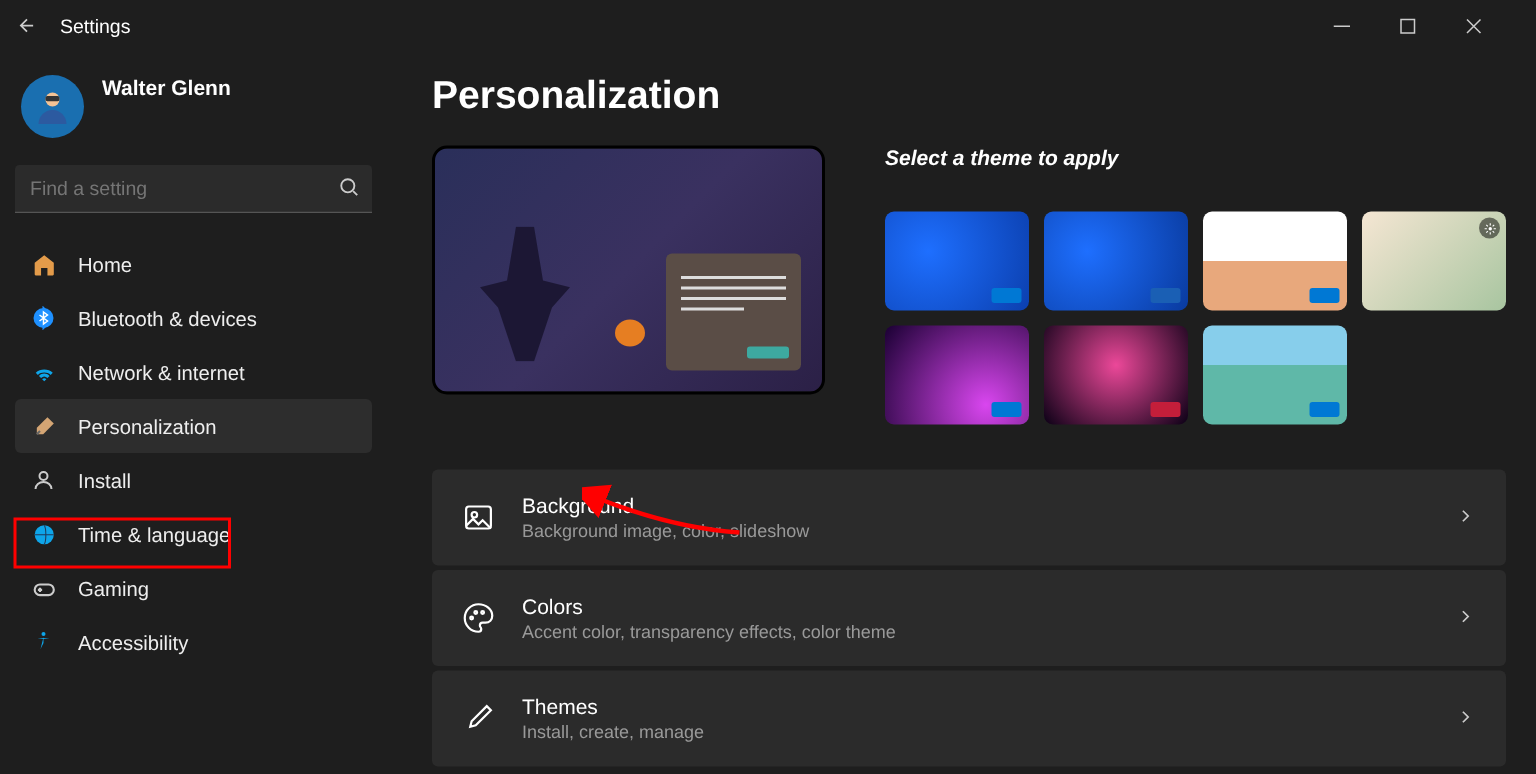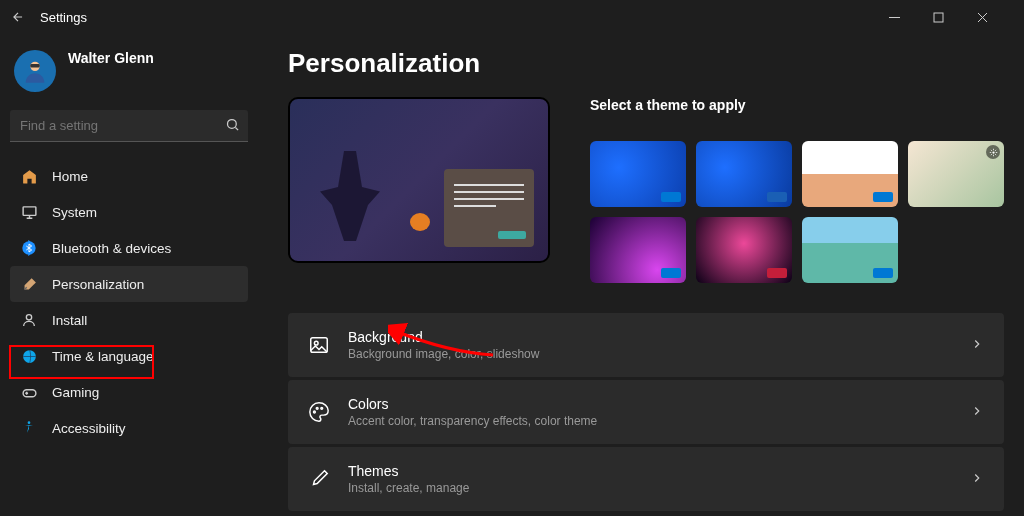--- a/index.html
+++ b/index.html
@@ -55,21 +55,21 @@
   }
   .preview .silhouette { position:absolute; left:30px; bottom:20px; width:60px; height:90px; background:#1a1530; clip-path: polygon(40% 0,60% 0,70% 40%,100% 45%,80% 60%,60% 100%,40% 100%,20% 60%,0 45%,30% 40%); opacity:.9;}
   .preview .pumpkin{position:absolute;left:120px;bottom:30px;width:20px;height:18px;background:#e67e22;border-radius:50%;}
   .preview .card {
     position:absolute; right:14px; bottom:14px; width:90px; height:78px;
     background:#5a4d46; border-radius:4px; padding:10px;
   }
   .preview .card .line { height:2px; background:#ddd; margin:5px 0; }
   .preview .card .btn { position:absolute; right:8px; bottom:8px; width:28px; height:8px; background:#3da9a0; border-radius:2px;}
   .theme-section { flex:1; }
-  .theme-label { font-size:14px; font-weight:600; margin-bottom:28px; }
+  .theme-label { font-size:14px; font-weight:600; margin-bottom:28px;font-style:italic; }
   .theme-grid { display:grid; grid-template-columns: repeat(4, 96px); gap:10px; }
   .theme {
     width:96px; height:66px; border-radius:6px; position:relative; overflow:hidden; cursor:pointer;
   }
   .theme .tb { position:absolute; right:5px; bottom:5px; width:20px; height:10px; border-radius:2px; }
   .t1{background:radial-gradient(circle at 30% 40%,#1e6fff,#0b3fae);} .t1 .tb{background:#0078d4;}
   .t2{background:radial-gradient(circle at 30% 40%,#1e6fff,#093a9e);} .t2 .tb{background:#1a5fb4;}
   .t3{background:linear-gradient(#fff 50%,#e8a87c 50%);} .t3 .tb{background:#0078d4;}
   .t4{background:linear-gradient(135deg,#f5e6d3,#a8c5a0);}
   .t4 .badge{position:absolute;top:4px;right:4px;width:14px;height:14px;border-radius:50%;background:rgba(0,0,0,.5);display:flex;align-items:center;justify-content:center;}
@@ -146,36 +146,35 @@
     <div class="navitem">
       <span class="nicon">
           <svg width="17" height="17" viewBox="0 0 24 24" fill="#e39b4a">
             <path d="M3 10l9-7 9 7v11a1 1 0 01-1 1h-5v-7h-6v7H4a1 1 0 01-1-1V10z"></path>
           </svg>
         </span>
       <span>Home</span>
     </div>
     <div class="navitem">
       <span class="nicon">
-          <svg width="17" height="17" viewBox="0 0 24 24" fill="none" stroke="#ccc" stroke-width="2">
-            <rect x="3" y="4" width="18" height="12" rx="1"></rect>
-            <path d="M8 20h8M12 16v4"></path>
-          </svg>
-        </span>
-      <span>System</span>
-    </div>
-    <div class="navitem">
-      <span class="nicon">
           <svg width="16" height="16" viewBox="0 0 24 24" fill="#1e90ff">
             <path d="M12 2l5 5-5 5 5 5-5 5V2zM7 7l5 5-5 5" stroke="#1e90ff" stroke-width="2" fill="none"></path>
             <circle cx="12" cy="12" r="10" fill="#1e90ff"></circle>
             <path d="M12 6l4 3-4 3 4 3-4 3V6zM8 9l4 3-4 3" stroke="#fff" stroke-width="1.5" fill="none"></path>
           </svg>
         </span>
       <span>Bluetooth &amp; devices</span>
+    </div>
+    <div class="navitem">
+      <span class="nicon">
+          <svg width="17" height="17" viewBox="0 0 24 24" fill="#0ea5e9">
+            <path d="M12 20l-2-2c1-1 3-1 4 0l-2 2zm-5-5c3-3 7-3 10 0l-2 2c-2-2-4-2-6 0l-2-2zm-3-3c4-4 12-4 16 0l-2 2c-3-3-9-3-12 0l-2-2z"></path>
+          </svg>
+        </span>
+      <span>Network &amp; internet</span>
     </div>
     <div class="navitem active">
       <span class="nicon">
           <svg width="17" height="17" viewBox="0 0 24 24" fill="none">
             <path d="M15 3l6 6-10 10H5v-6L15 3z" fill="#d4a574"></path>
             <path d="M5 19l3-3" stroke="#666" stroke-width="2"></path>
           </svg>
         </span>
       <span>Personalization</span>
     </div>

